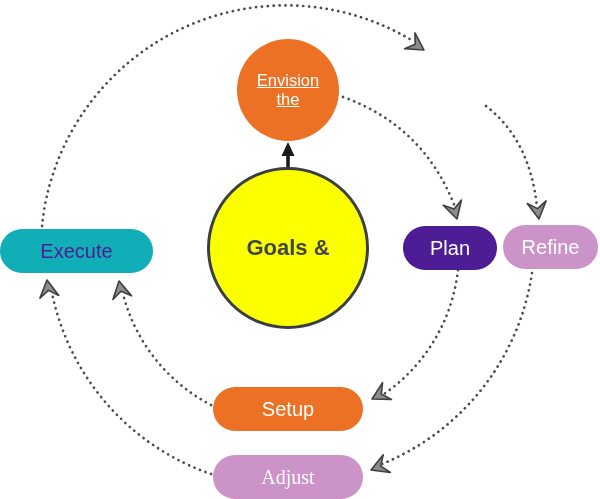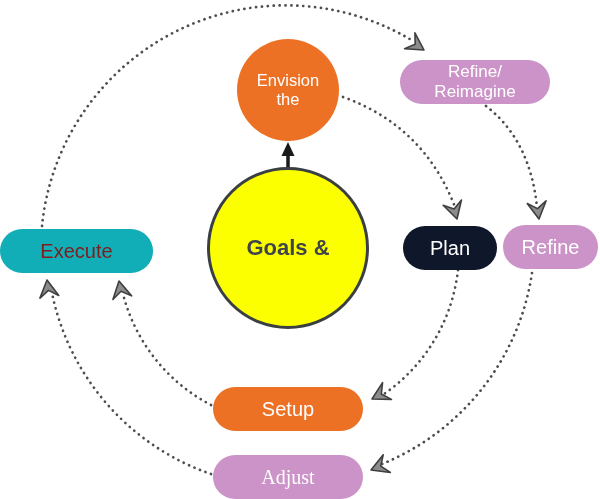--- a/index.html
+++ b/index.html
@@ -8,21 +8,21 @@
     font-family:"Liberation Sans","DejaVu Sans",sans-serif;
   }
   #arcs{position:absolute;left:0;top:0;z-index:1;}
   .node{position:absolute;z-index:2;display:flex;flex-direction:column;
         align-items:center;justify-content:center;text-align:center;
         color:#fff;box-sizing:border-box;}
   .pill{height:44px;border-radius:22px;font-size:20px;line-height:1.1;}
   .pill.two-line{font-size:17px;line-height:1.15;}
   .circle-node{border-radius:50%;}
   #node-envision{left:237px;top:39px;width:102px;height:102px;
-                 background:#ED7125;font-size:16.5px;line-height:1.16;}
+                 background:#ED7125;font-size:16.5px;line-height:1.16;text-decoration:underline;}
   #node-center{left:207px;top:167px;width:162px;height:162px;
                background:#FCFF00;border:3px solid #3A3F44;color:#3F4449;
                font-weight:bold;font-size:22px;line-height:1.35;}
   #node-refine{left:400px;top:60px;width:150px;background:#CB93C7;}
   #node-plan{left:403px;top:226px;width:94px;background:#ED7125;}
   #node-decide{left:503px;top:225px;width:95px;background:#CB93C7;}
   #node-execute{left:0px;top:229px;width:153px;background:#12AEB7;}
   #node-setup{left:213px;top:387px;width:150px;background:#ED7125;justify-content:center;}
   #node-adjust{left:213px;top:455px;width:150px;background:#CB93C7;font-family:Liberation Serif, serif;}
   .dotted{fill:none;stroke:#4D4D4D;stroke-width:2.7;
@@ -63,34 +63,30 @@
 
   <div id="node-envision" class="node circle-node" style="background-color: rgb(237, 113, 37); color: rgb(255, 255, 255);">
     <span>Envision</span>
     <span>the</span>
   </div>
 
   <div id="node-center" class="node circle-node" style="background-color: rgb(252, 255, 0); border-color: rgb(58, 63, 68); color: rgb(63, 68, 73); gap: 24px;">
     <span>Goals &amp;</span>
   </div>
 
-  <div id="node-refine" class="node pill two-line" style="background-color: rgb(203, 147, 199); color: rgb(255, 255, 255);">
-    <span>Refine/</span>
-    <span>Reimagine</span>
-  </div>
 
-  <div id="node-plan" class="node pill" style="background-color: #0f172a; color: rgb(255, 255, 255);">
+  <div id="node-plan" class="node pill" style="background-color: #4c1d95; color: rgb(255, 255, 255);">
     <span>Plan</span>
   </div>
 
   <div id="node-decide" class="node pill" style="background-color: rgb(203, 147, 199); color: rgb(255, 255, 255);">
     <span>Refine</span>
   </div>
 
-  <div id="node-execute" class="node pill" style="background-color: rgb(18, 174, 183); color: #7f1d1d;">
+  <div id="node-execute" class="node pill" style="background-color: rgb(18, 174, 183); color: #4c1d95;">
     <span>Execute</span>
   </div>
 
   <div id="node-setup" class="node pill" style="background-color: rgb(237, 113, 37); color: rgb(255, 255, 255);">
     <span>Setup</span>
   </div>
 
   <div id="node-adjust" class="node pill" style="background-color: rgb(203, 147, 199); color: rgb(255, 255, 255);">
     <span>Adjust</span>
   </div>

